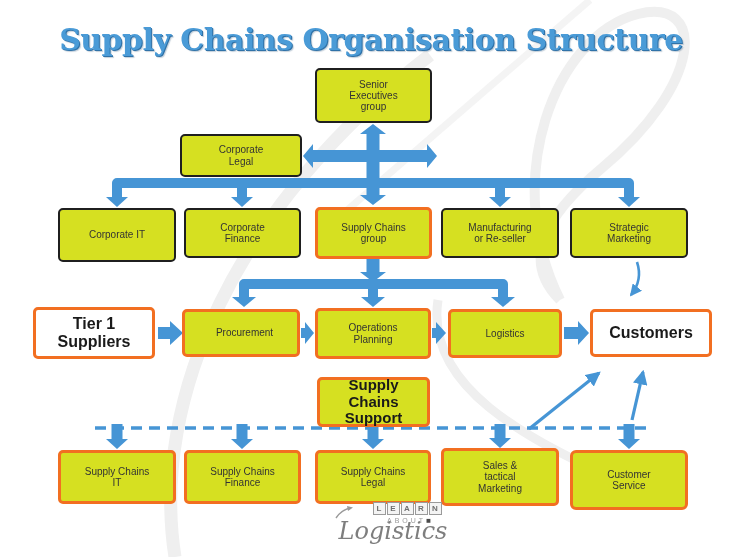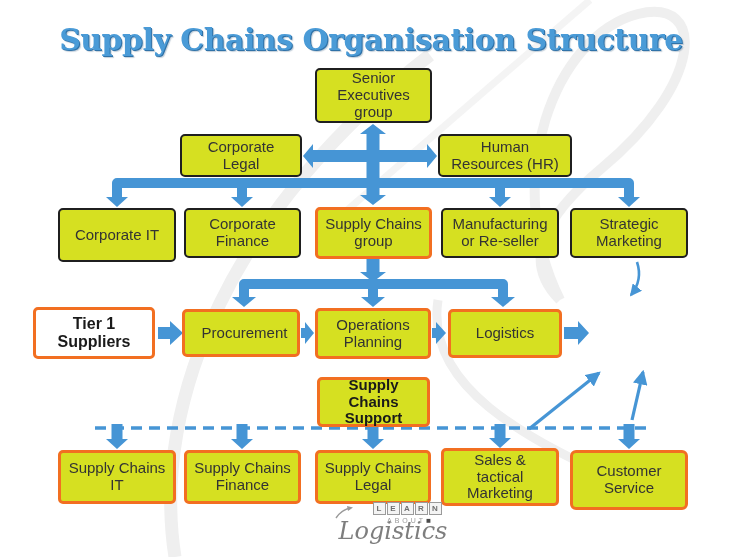--- a/index.html
+++ b/index.html
@@ -13,21 +13,21 @@
     color:var(--title-blue,#4a9bd7);
     text-shadow:1px 1px 0 #2f72a8, 2px 2px 1px rgba(90,120,150,0.35);
   }
   svg.layer{position:absolute;left:0;top:0;}
   .ab{fill:var(--arrow-blue,#4695d5);}
   .abs{stroke:var(--arrow-blue,#4695d5);fill:none;}
   .wm{stroke:#efefef;fill:none;}
   .node{
     position:absolute;box-sizing:border-box;border-radius:5px;
     display:flex;align-items:center;justify-content:center;text-align:center;
-    font-size:15px;line-height:1.12;color:#333;padding:2px 3px;
+    font-size:10px;line-height:1.12;color:#333;padding:2px 3px;
     background:var(--box-fill,#d6e021);border:2.5px solid #1f1f1f;
   }
   .node.orange{border:3px solid var(--border-orange,#f26f21);}
   .node.white{background:#ffffff;border:3px solid var(--border-orange,#f26f21);}
   .node.bold{font-weight:bold;color:#1a1a1a;font-size:16px;}
   .node.bold.small{font-size:15px;}
   .lbl{white-space:pre-line;}
   
   #logo{position:absolute;left:320px;top:502px;width:160px;display:flex;flex-direction:column;align-items:center;color:#8a8a8a;}
   #learn-row{display:flex;gap:1px;align-items:center;margin-left:14px;}
@@ -127,24 +127,20 @@
     <span class="lbl">Senior
 Executives
 group</span>
     </div>
 
   <div class="node" style="left:180px;top:134px;width:122px;height:43px;">
     <span class="lbl">Corporate
 Legal</span>
     </div>
 
-  <div class="node" style="left:438px;top:134px;width:134px;height:43px;">
-    <span class="lbl">Human
-Resources (HR)</span>
-    </div>
 
   <div class="node" style="left:58px;top:208px;width:118px;height:54px;">
     <span class="lbl">Corporate IT</span>
     </div>
 
   <div class="node" style="left:184px;top:208px;width:117px;height:50px;">
     <span class="lbl">Corporate
 Finance</span>
     </div>
 
@@ -174,20 +170,23 @@
 
   <div class="node orange" style="left:315px;top:308px;width:116px;height:51px;">
     <span class="lbl">Operations
 Planning</span>
     </div>
 
   <div class="node orange" style="left:448px;top:309px;width:114px;height:49px;">
     <span class="lbl">Logistics</span>
     </div>
 
+  <div class="node white bold" style="left:590px;top:309px;width:122px;height:48px;">
+    <span class="lbl">Customers</span>
+    </div>
 
   <div class="node orange bold small" style="left:317px;top:377px;width:113px;height:50px;">
     <span class="lbl">Supply Chains
 Support</span>
     </div>
 
   <div class="node orange" style="left:58px;top:450px;width:118px;height:54px;">
     <span class="lbl">Supply Chains
 IT</span>
     </div>

